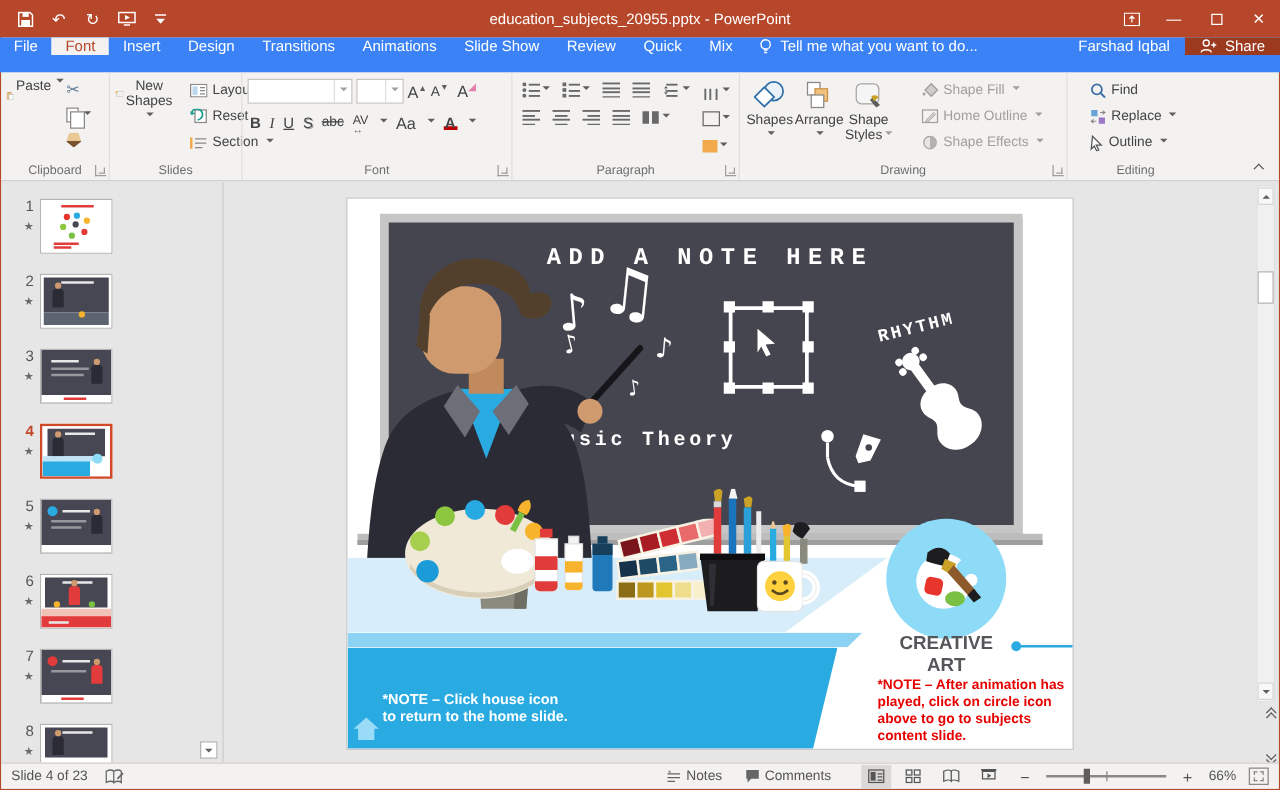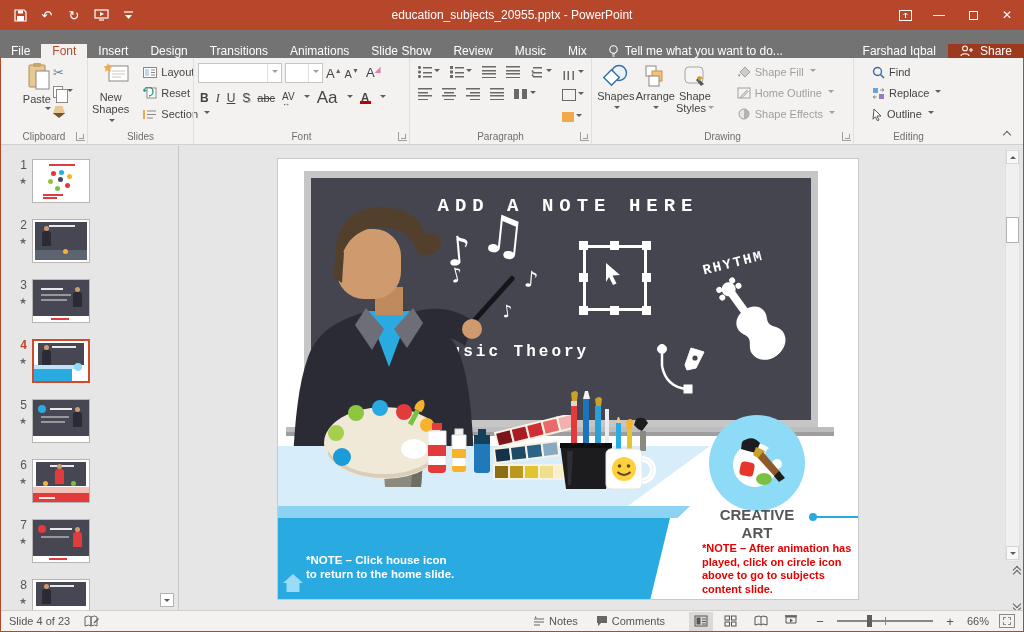--- a/index.html
+++ b/index.html
@@ -10,36 +10,36 @@
   .titlebar{position:absolute;left:0;top:0;right:0;height:30px;background:#b7472a;display:flex;align-items:center;color:#fff}
   .qat{display:flex;align-items:center;gap:11px;padding-left:12px}
   .qat .qi{display:inline-flex;align-items:center;justify-content:center;width:16px;height:16px;font-size:13px;color:#fff;cursor:default}
   .tb-title{flex:1;text-align:center;font-size:12px;color:#fff;white-space:nowrap}
   .winctrl{display:flex}
   .winctrl .wc{width:34px;height:30px;display:flex;align-items:center;justify-content:center;font-size:12px;color:#fff}
   .wc-max i{display:block;width:9px;height:9px;border:1px solid #fff}
   .wc-ribbonopt svg{display:block}
 
   
-  .tabsrow{position:absolute;left:0;top:30px;right:0;height:28px;background:#737373;display:flex;align-items:flex-end;color:#fff;font-size:12px}
+  .tabsrow{position:absolute;left:0;top:30px;right:0;height:28px;background:#3b82f6;display:flex;align-items:flex-start;color:#fff;font-size:12px}
   .tab{padding:0 11px;display:flex;align-items:center;white-space:nowrap}
   .tab.active{background:#f3f2f1;color:#b7472a}
   .tellme{display:flex;align-items:center;gap:6px;padding:0 10px;white-space:nowrap}
   .account{margin-left:auto;display:flex;align-items:center;padding:0 12px;white-space:nowrap}
   .sharebtn{display:flex;align-items:center;gap:6px;background:#9c3a20;padding:0 12px;white-space:nowrap}
 
   
   .ribbon{position:absolute;left:1px;top:58px;right:1px;height:87px;background:#f3f2f1;border-bottom:1px solid #d2d0ce;display:flex;font-size:11px;color:#444}
   .rgroup{position:relative;display:flex;flex-direction:column;padding:3px 4px 0 4px}
   .rgroup + .rgroup{border-left:1px solid #e1dfdd}
   .rbody{flex:1;display:flex;align-items:flex-start}
   .rlabel{height:15px;line-height:15px;font-size:10px;color:#6e6e6e;text-align:center}
   .launcher{position:absolute;right:2px;bottom:3px;width:9px;height:9px;border-left:1px solid #8a8886;border-bottom:1px solid #8a8886;opacity:.8}
   .launcher::after{content:"";position:absolute;right:1px;bottom:1px;width:4px;height:4px;border-right:1px solid #8a8886;border-bottom:1px solid #8a8886}
-  .bigbtn{width:46px;display:flex;flex-direction:column;align-items:flex-end;text-align:center;gap:2px;padding-top:2px;line-height:12px}
+  .bigbtn{width:46px;display:flex;flex-direction:row;align-items:flex-start;text-align:center;gap:2px;padding-top:2px;line-height:12px}
   .minicol{display:flex;flex-direction:column;gap:4px;padding:3px 2px}
   .mini{display:flex;align-items:center;gap:2px;height:16px}
   .dd{display:inline-block;width:0;height:0;border:3px solid transparent;border-top-color:#605e5c;margin-left:2px;vertical-align:middle}
   .dd.lite{border-top-color:#a19f9d}
   .stackcol{display:flex;flex-direction:column;gap:3px;padding-top:2px}
   .srow{display:flex;align-items:center;gap:4px;height:18px;white-space:nowrap;padding:0 14px}
   .combo{position:relative;width:84px;height:20px;background:#fff;border:1px solid #c8c6c4;display:flex}
   .combo.small{width:38px}
   .combo .cval{flex:1;font-size:11px;padding:2px 3px;color:#444}
   .combo .cbtn{width:14px;border-left:1px solid #e1dfdd;display:flex;align-items:center;justify-content:center}
@@ -216,21 +216,21 @@
 
   <div class="tabsrow">
     <span class="tab">File</span>
     <span class="tab active">Font</span>
     <span class="tab">Insert</span>
     <span class="tab">Design</span>
     <span class="tab">Transitions</span>
     <span class="tab">Animations</span>
     <span class="tab">Slide Show</span>
     <span class="tab">Review</span>
-    <span class="tab">Music</span>
+    <span class="tab">Quick</span>
     <span class="tab">Mix</span>
     <span class="tellme">
       <svg width="11" height="13" viewBox="0 0 11 13">
           <circle cx="5.5" cy="4.5" r="3.7" fill="none" stroke="#fff" stroke-width="1.1"></circle>
           <path d="M4 9 h3 M4.3 11 h2.4" stroke="#fff" stroke-width="1.1"></path>
         </svg>
       <span>Tell me what you want to do...</span>
     </span>
     <span class="account">Farshad Iqbal</span>
     <span class="sharebtn">
@@ -334,21 +334,21 @@
           <span class="fg" style="font-size:13px;margin-left:4px"><span>A</span><span style="color:#e77fae;font-size:8px;vertical-align:super">◢</span></span>
         </div>
         <div class="fontrow2">
           <span class="fg b">B</span>
           <span class="fg i">I</span>
           <span class="fg u">U</span>
           <span class="fg s">S</span>
           <span class="fg st">abc</span>
           <span class="fg" style="font-size:10px"><span>AV</span><span style="display:block;font-size:8px;line-height:4px;letter-spacing:-1px">↔</span></span>
           <i class="dd"></i>
-          <span class="fg" style="font-size:17px"><span>Aa</span></span>
+          <span class="fg" style="font-size:13px"><span>Aa</span></span>
           <i class="dd"></i>
           <span class="fg b" style="font-size:12px;line-height:10px;text-align:center"><span>A</span><span class="colorbar"></span></span>
           <i class="dd"></i>
         </div>
       </div>
       <div class="rlabel">Font</div>
       <span class="launcher"></span>
     </div>
 
     <div class="rgroup" style="width:182px">

